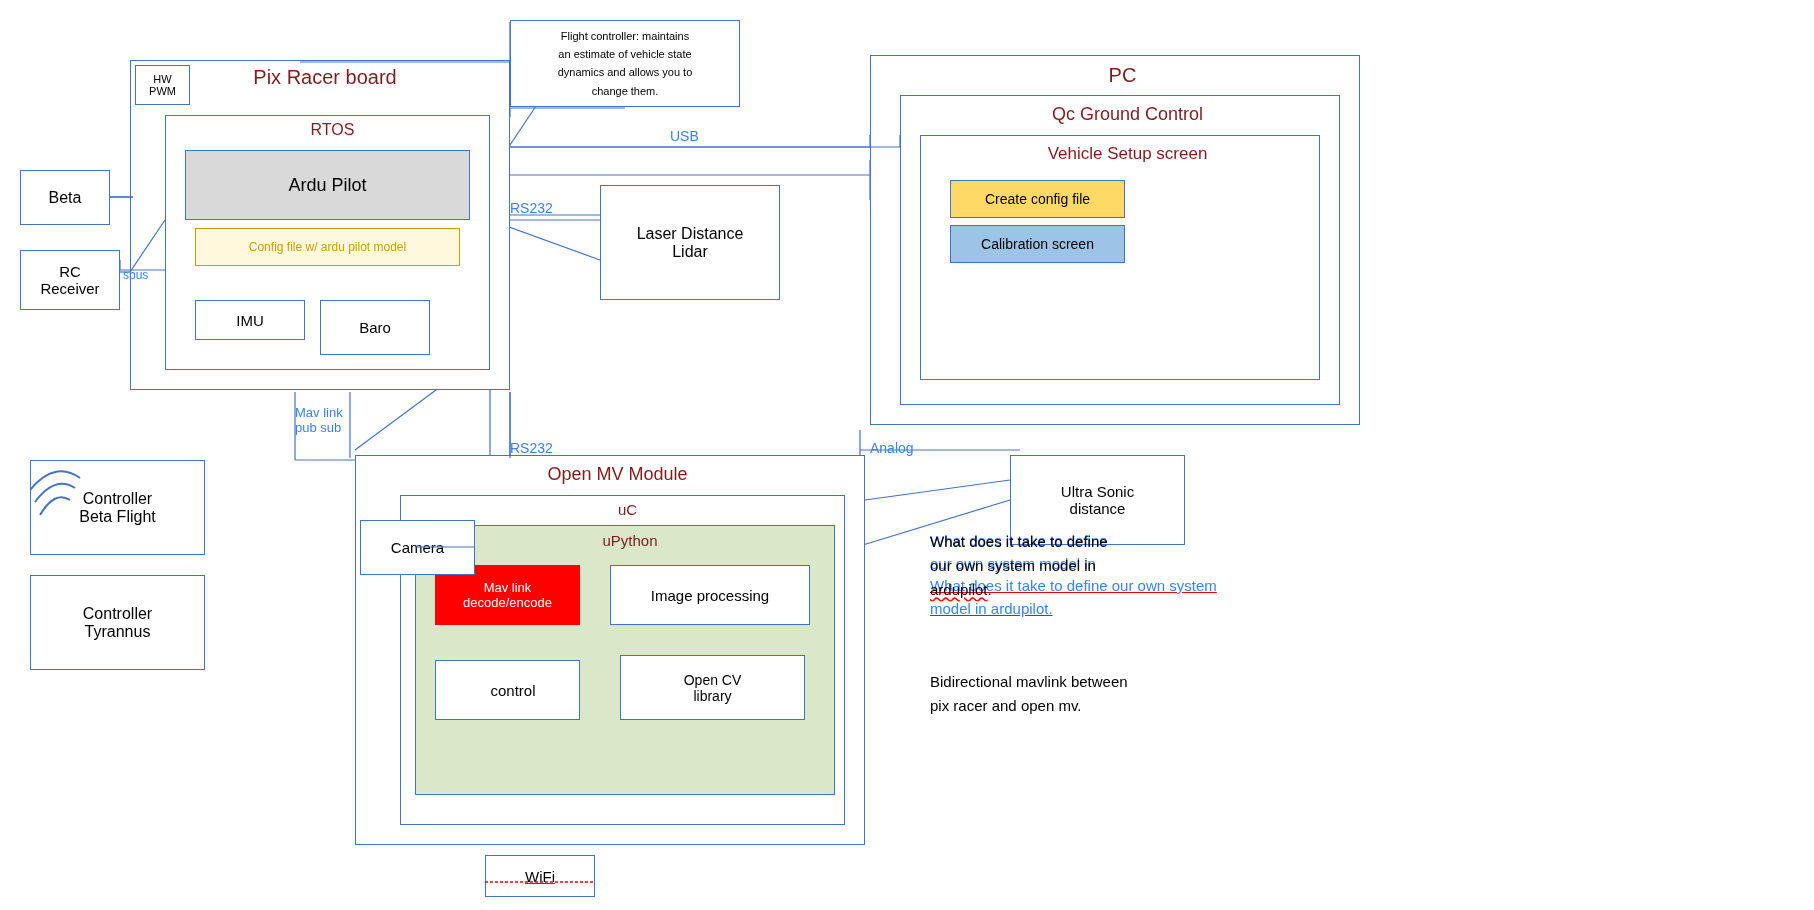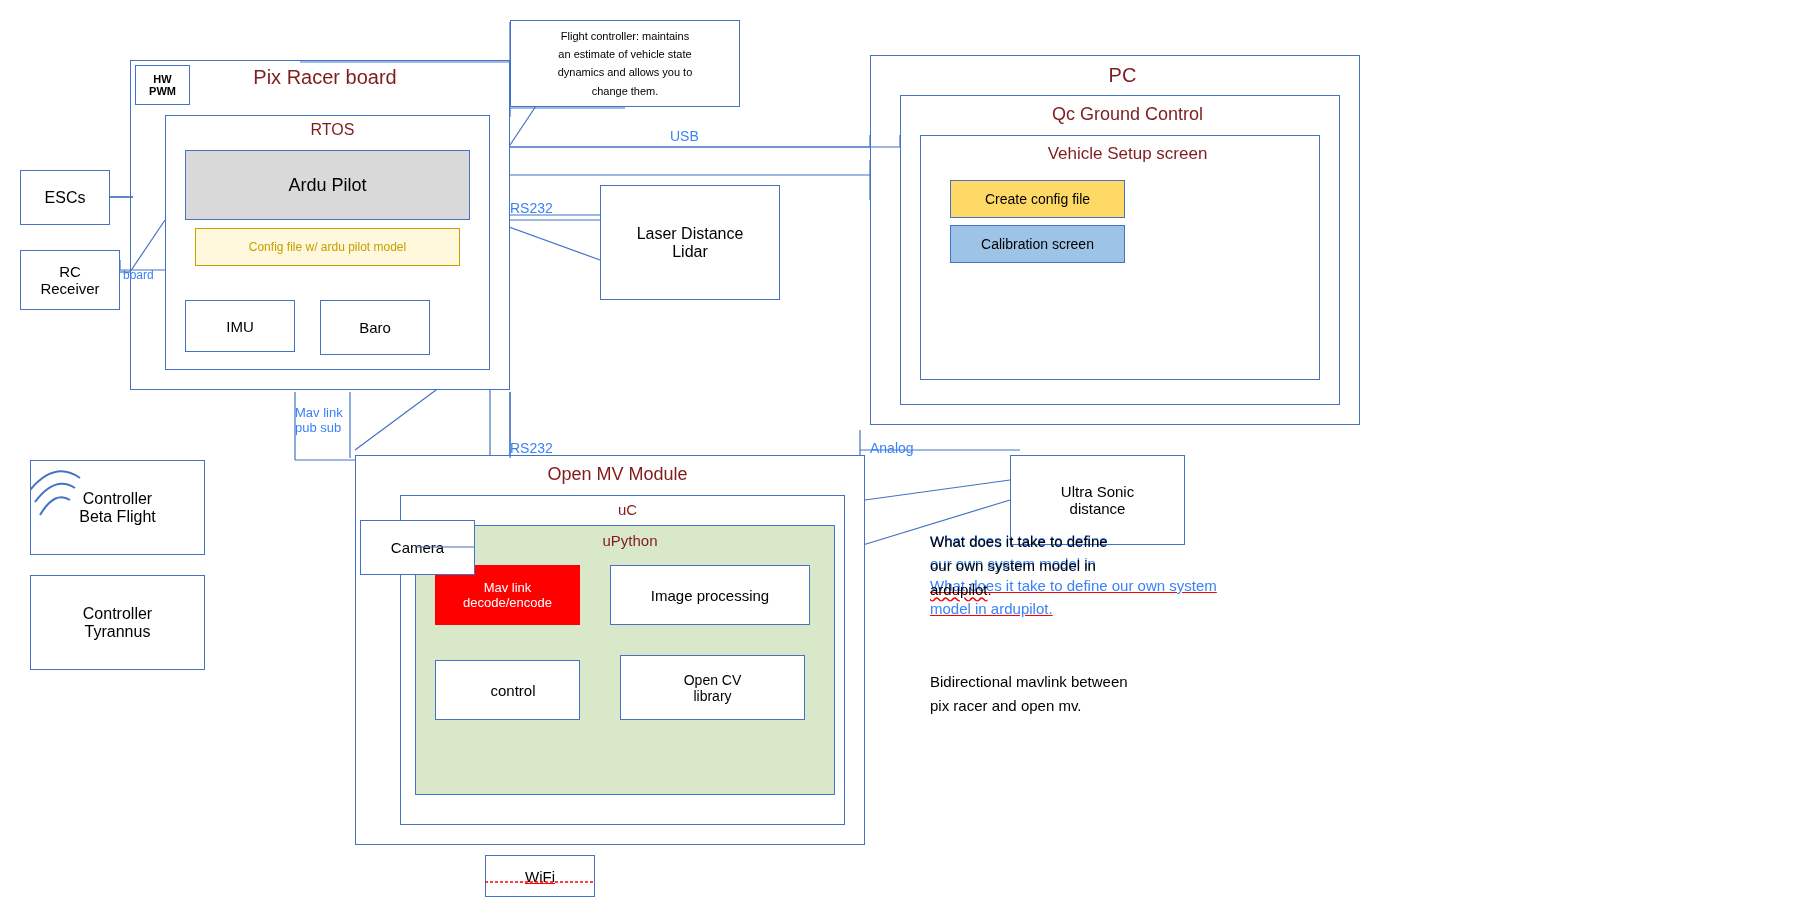--- a/index.html
+++ b/index.html
@@ -86,21 +86,20 @@
       text-decoration-color: red;
     }
     
     .small-label {
       position: absolute;
       border: 1.5px solid #4472C4;
       background: #fff;
       font-size: 12px;
       text-align: center;
       padding: 2px 22px;
-      font-weight: bold;
     }
   </style>
 </head>
 <body>
 
 <div class="diagram">
 
   <svg class="lines-svg">
 
     <line x1="490" y1="175" x2="540" y2="100" stroke="#4472C4" stroke-width="1.2"></line>
@@ -143,39 +142,39 @@
   </div>
 
   <div class="box gray-bg" style="left:185px; top:150px; width:285px; height:70px; font-size:18px;">
     <span style="font-size:18px;">Ardu Pilot</span>
   </div>
 
   <div class="box" style="left:195px; top:228px; width:265px; height:38px; border-color:#c5a000; background:#fff8dc;">
     <span style="font-size:12px; color:#c5a000;">Config file w/ ardu pilot model</span>
   </div>
 
-  <div class="box" style="left:185px; top:300px; width:110px; height:52px; font-size:15px;">
+  <div class="box" style="left:195px; top:300px; width:110px; height:40px; font-size:15px;">
     <span>IMU</span>
   </div>
 
   <div class="box" style="left:320px; top:300px; width:110px; height:55px; font-size:15px;">
     <span>Baro</span>
   </div>
 
   <div class="box" style="left:20px; top:170px; width:90px; height:55px; font-size:16px;">
-    <span>ESCs</span>
+    <span>Beta</span>
   </div>
 
   <div class="box" style="left:20px; top:250px; width:100px; height:60px; font-size:15px;">
     <span style="white-space:pre-line;">RC
 Receiver</span>
   </div>
 
   <div class="annotation" style="left:123px; top:268px; font-size:12px;">
-    <span>board</span>
+    <span>sbus</span>
   </div>
 
   <svg style="position:absolute; top:0; left:0; width:1814px; height:910px; pointer-events:none;">
 
     <line x1="110" y1="197" x2="133" y2="197" stroke="#4472C4" stroke-width="1.2"></line>
 
     <line x1="120" y1="270" x2="165" y2="270" stroke="#4472C4" stroke-width="1.2"></line>
     <line x1="120" y1="270" x2="120" y2="260" stroke="#4472C4" stroke-width="1.2"></line>
 
     <line x1="300" y1="62" x2="510" y2="62" stroke="#4472C4" stroke-width="1.2"></line>

